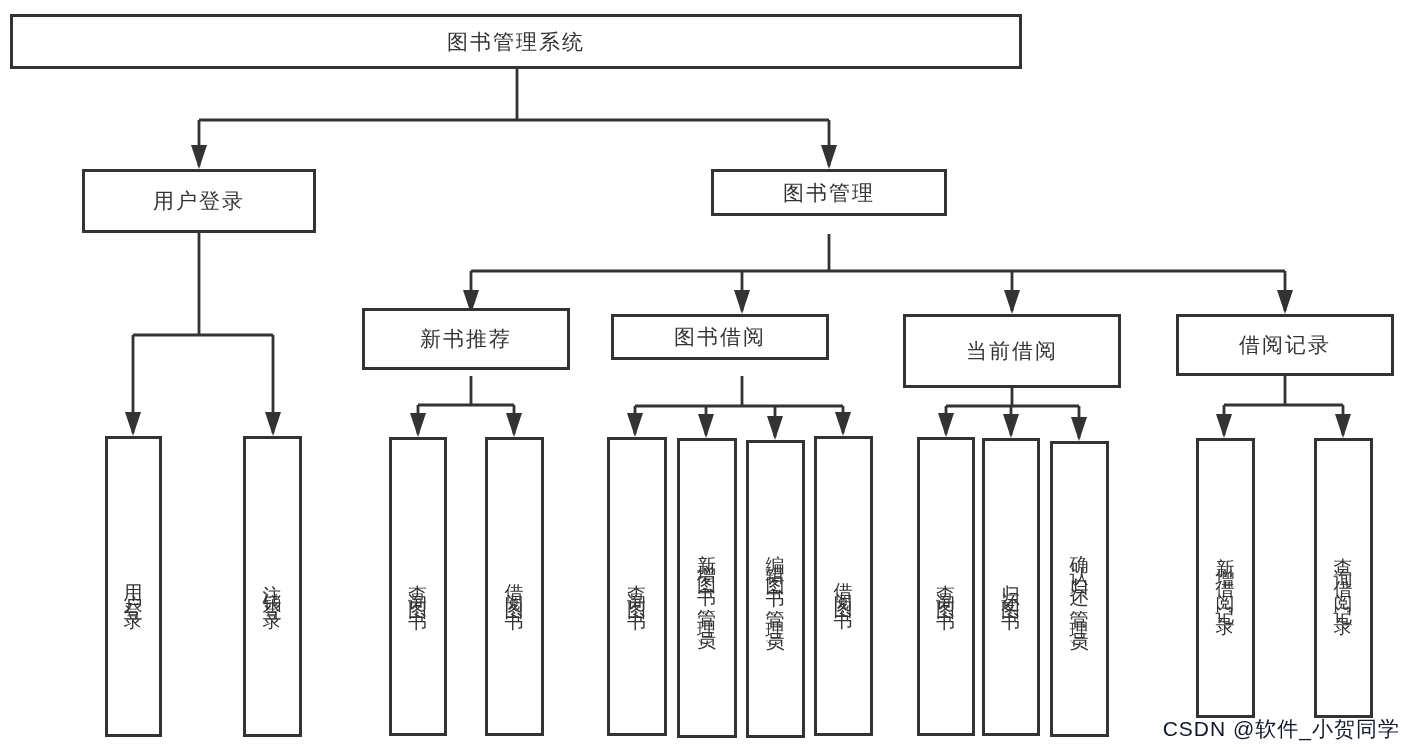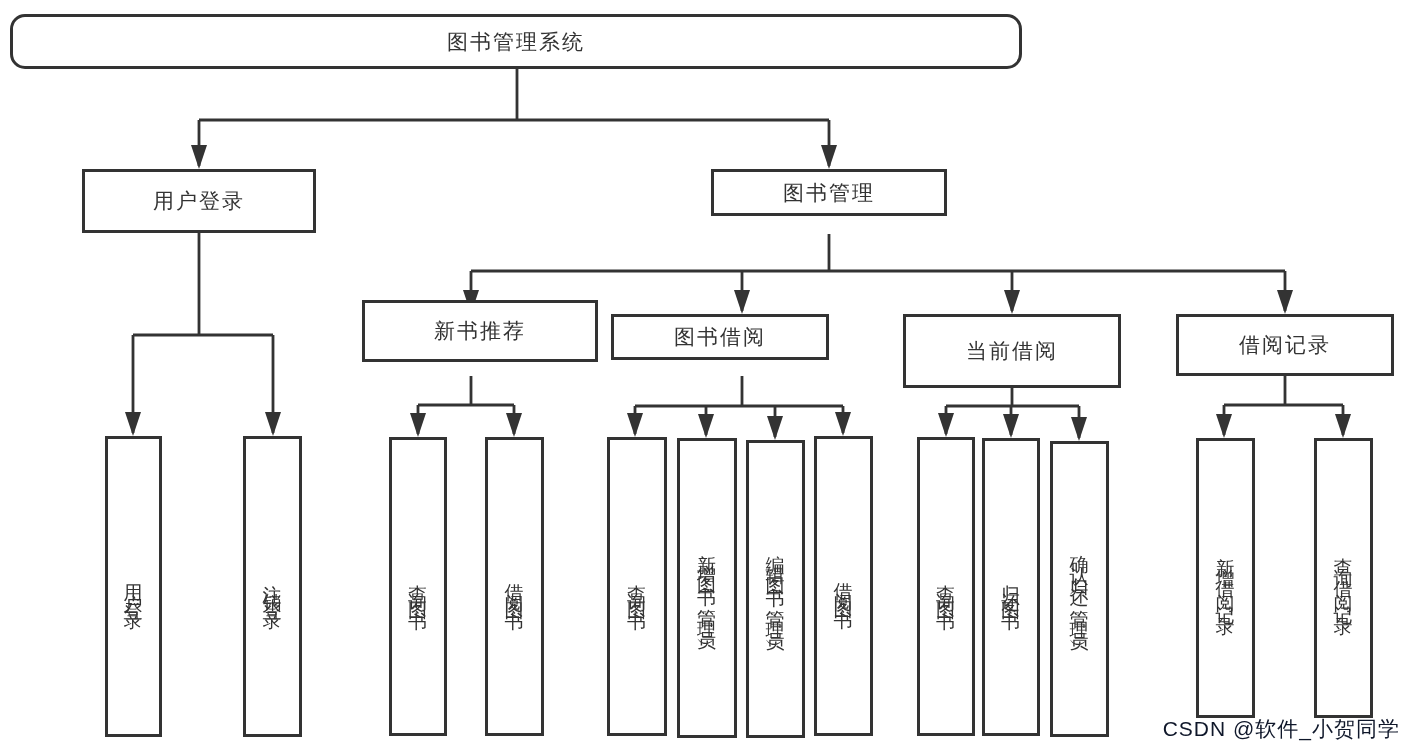--- a/index.html
+++ b/index.html
@@ -86,26 +86,26 @@
       <polygon points="775,440 767,416 783,416"></polygon>
       <polygon points="843,436 835,412 851,412"></polygon>
       <polygon points="946,437 938,413 954,413"></polygon>
       <polygon points="1011,438 1003,414 1019,414"></polygon>
       <polygon points="1079,441 1071,417 1087,417"></polygon>
       <polygon points="1224,438 1216,414 1232,414"></polygon>
       <polygon points="1343,438 1335,414 1351,414"></polygon>
     </g>
   </svg>
 
-  <div class="node root" style="left:10px; top:14px; width:1012px; height:55px;border-radius:15px;">图书管理系统</div>
+  <div class="node root" style="left:10px; top:14px; width:1012px; height:55px;">图书管理系统</div>
 
   <div class="node h" style="left:82px; top:169px; width:234px; height:64px;">用户登录</div>
   <div class="node h" style="left:711px; top:169px; width:236px; height:47px;">图书管理</div>
 
-  <div class="node h" style="left:362px; top:300px; width:236px; height:62px;">新书推荐</div>
+  <div class="node h" style="left:362px; top:308px; width:208px; height:62px;">新书推荐</div>
   <div class="node h" style="left:611px; top:314px; width:218px; height:46px;">图书借阅</div>
   <div class="node h" style="left:903px; top:314px; width:218px; height:74px;">当前借阅</div>
   <div class="node h" style="left:1176px; top:314px; width:218px; height:62px;">借阅记录</div>
 
   <div class="node leaf" style="left:105px; top:436px; width:57px; height:301px;">用户登录</div>
   <div class="node leaf" style="left:243px; top:436px; width:59px; height:301px;">注销登录</div>
 
   <div class="node leaf" style="left:389px; top:437px; width:58px; height:299px;">查询图书</div>
   <div class="node leaf" style="left:485px; top:437px; width:59px; height:299px;">借阅图书</div>
 

